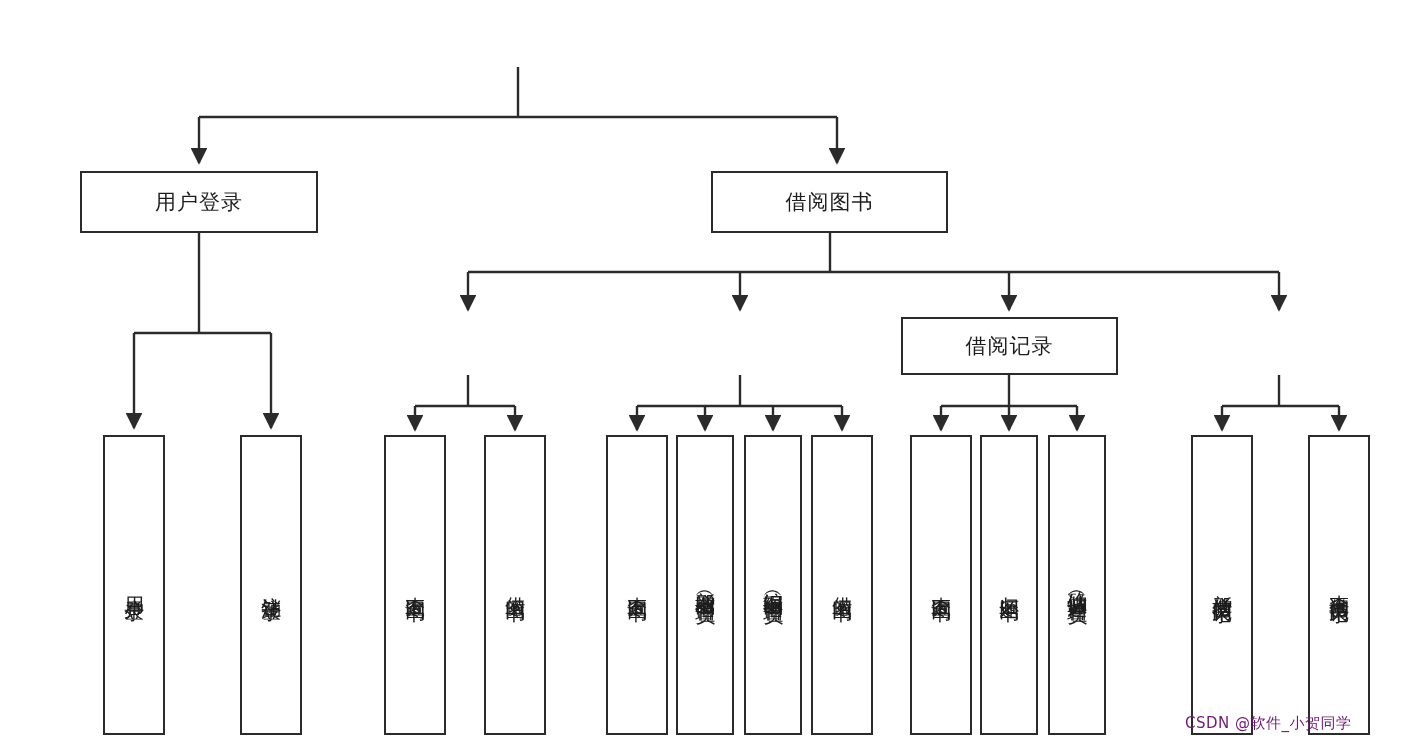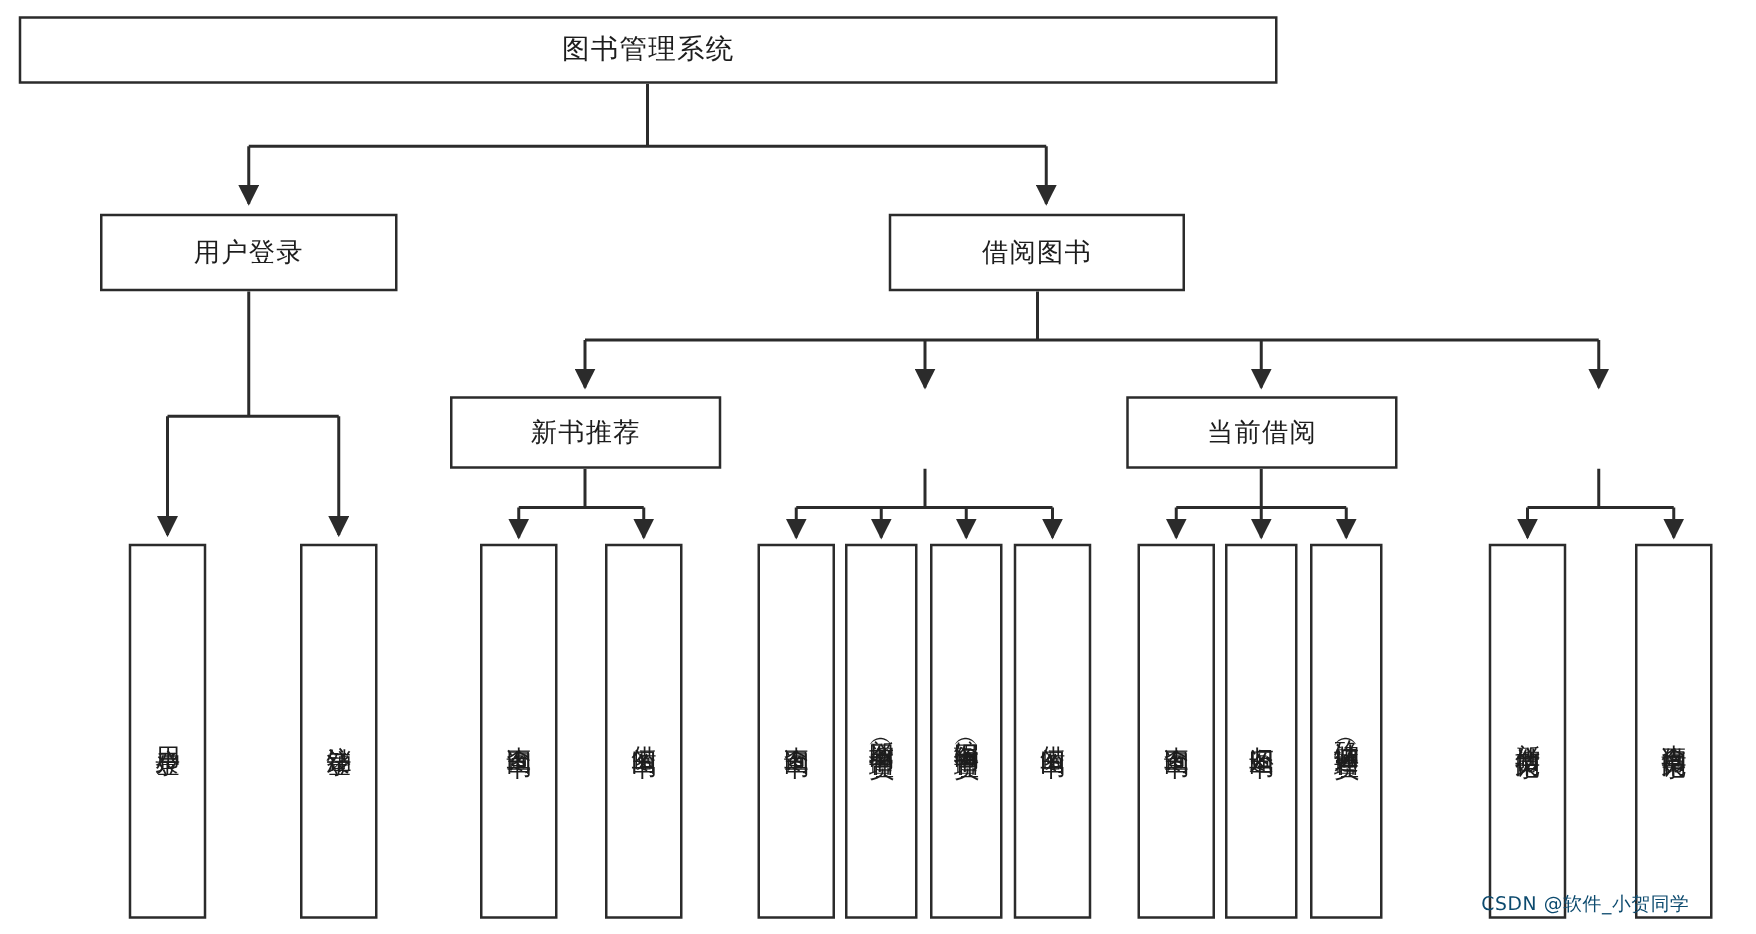--- a/index.html
+++ b/index.html
@@ -55,21 +55,21 @@
     letter-spacing:2px;
     white-space:normal;
     text-align:center;
     max-height:100%;
   }
   .watermark{
     position:absolute;
     left:1185px;
     top:714px;
     font-size:15px;
-    color:#0c4a6e;
+    color:#701a75;
     letter-spacing:0.5px;
     white-space:nowrap;
     z-index:5;
   }
 </style>
 </head>
 <body>
 
 <div id="canvas">
 
@@ -116,36 +116,30 @@
       <path d="M 1009 406 L 1009 430" marker-end="url(#arrow)"></path>
       <path d="M 1077 406 L 1077 430" marker-end="url(#arrow)"></path>
 
       <path d="M 1279 375 L 1279 406"></path>
       <path d="M 1222 406 L 1339 406"></path>
       <path d="M 1222 406 L 1222 430" marker-end="url(#arrow)"></path>
       <path d="M 1339 406 L 1339 430" marker-end="url(#arrow)"></path>
     </g>
   </svg>
 
-  <div class="node" id="node-root" style="left:15px; top:13px; width:1007px; height:54px;">
-    <span class="lbl">图书管理系统</span>
-  </div>
 
   <div class="node" style="left:80px; top:171px; width:238px; height:62px;">
     <span class="lbl">用户登录</span>
   </div>
   <div class="node" style="left:711px; top:171px; width:237px; height:62px;">
     <span class="lbl">借阅图书</span>
   </div>
 
-  <div class="node" style="left:360px; top:317px; width:217px; height:58px;">
-    <span class="lbl">新书推荐</span>
-  </div>
   <div class="node" style="left:901px; top:317px; width:217px; height:58px;">
-    <span class="lbl">当前借阅</span>
+    <span class="lbl">借阅记录</span>
   </div>
 
   <div class="node leaf" style="left:103px; top:435px; width:62px; height:300px;">
     <span class="lbl">用户登录</span>
   </div>
   <div class="node leaf" style="left:240px; top:435px; width:62px; height:300px;">
     <span class="lbl">注销登录</span>
   </div>
 
   <div class="node leaf" style="left:384px; top:435px; width:62px; height:300px;">

